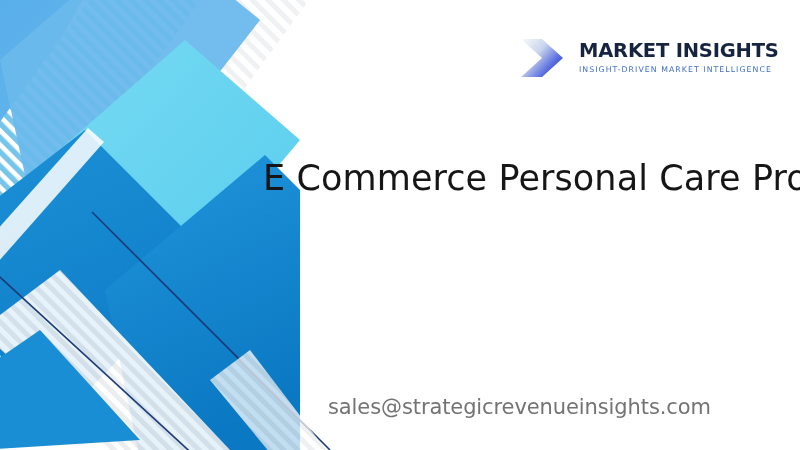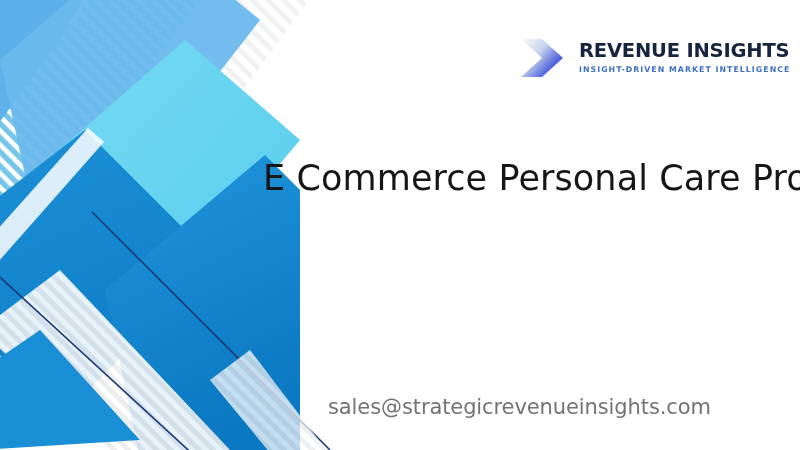--- a/index.html
+++ b/index.html
@@ -52,21 +52,21 @@
     color: #17243f;
     font-weight: bold;
     font-size: 19.5px;
     letter-spacing: -0.2px;
     line-height: 20px;
     white-space: nowrap;
   }
   #logo-tagline {
     color: #3f6fc4;
     font-size: 7.8px;
-    font-weight: bold;
+    font-weight: normal;
     letter-spacing: 1.05px;
     line-height: 12px;
     margin-top: 3px;
     white-space: nowrap;
   }
 
   
   #title {
     position: absolute;
     left: 263px;
@@ -213,21 +213,21 @@
         <linearGradient id="chev-grad" x1="0" y1="0.1" x2="1" y2="0.9">
           <stop offset="0%" stop-color="#f4f6fa"></stop>
           <stop offset="38%" stop-color="#c9d4ec"></stop>
           <stop offset="72%" stop-color="#5a6ee0"></stop>
           <stop offset="100%" stop-color="#2035c4"></stop>
         </linearGradient>
       </defs>
       <path d="M3,3 L24,3 L45,22 L24,41 L3,41 L24,22 Z" fill="url(#chev-grad)"></path>
     </svg>
     <div id="logo-text-block">
-      <div class="logo-line">REVENUE INSIGHTS</div>
+      <div class="logo-line">MARKET INSIGHTS</div>
       <div id="logo-tagline">INSIGHT-DRIVEN MARKET INTELLIGENCE</div>
     </div>
   </div>
 
   <div id="title">E Commerce Personal Care Prod</div>
 
   <div id="email">sales@strategicrevenueinsights.com</div>
 
 </div>
 

